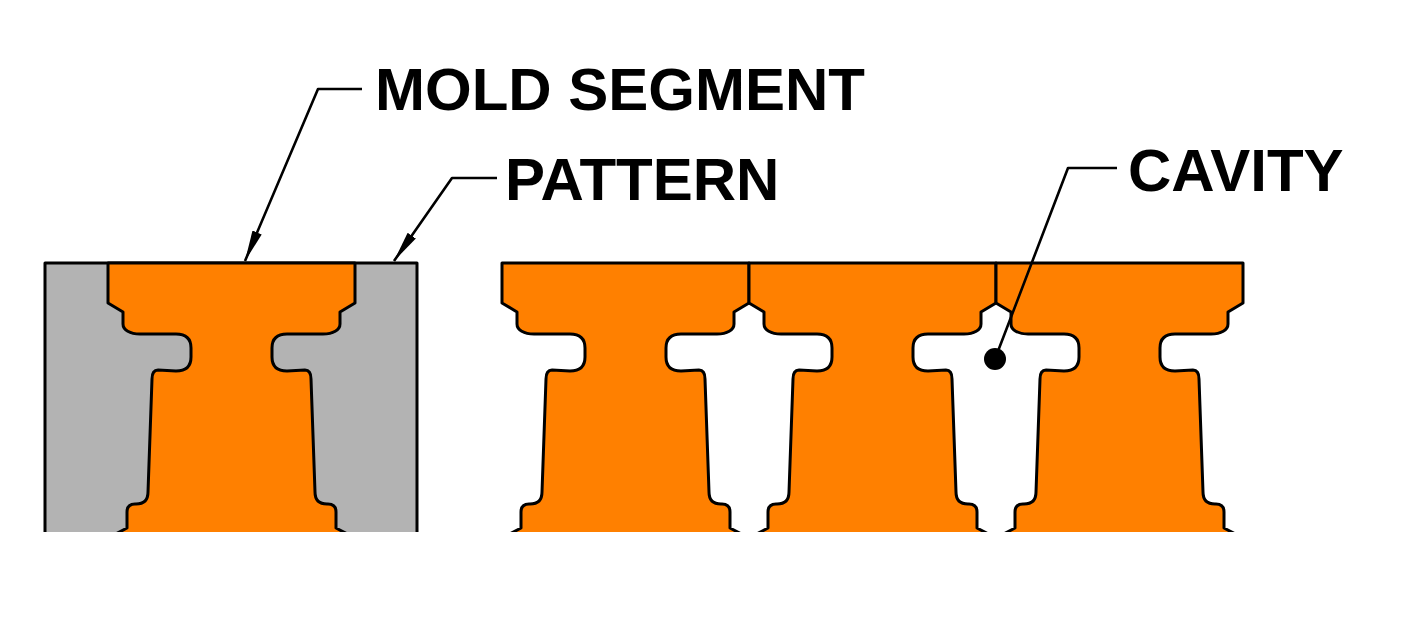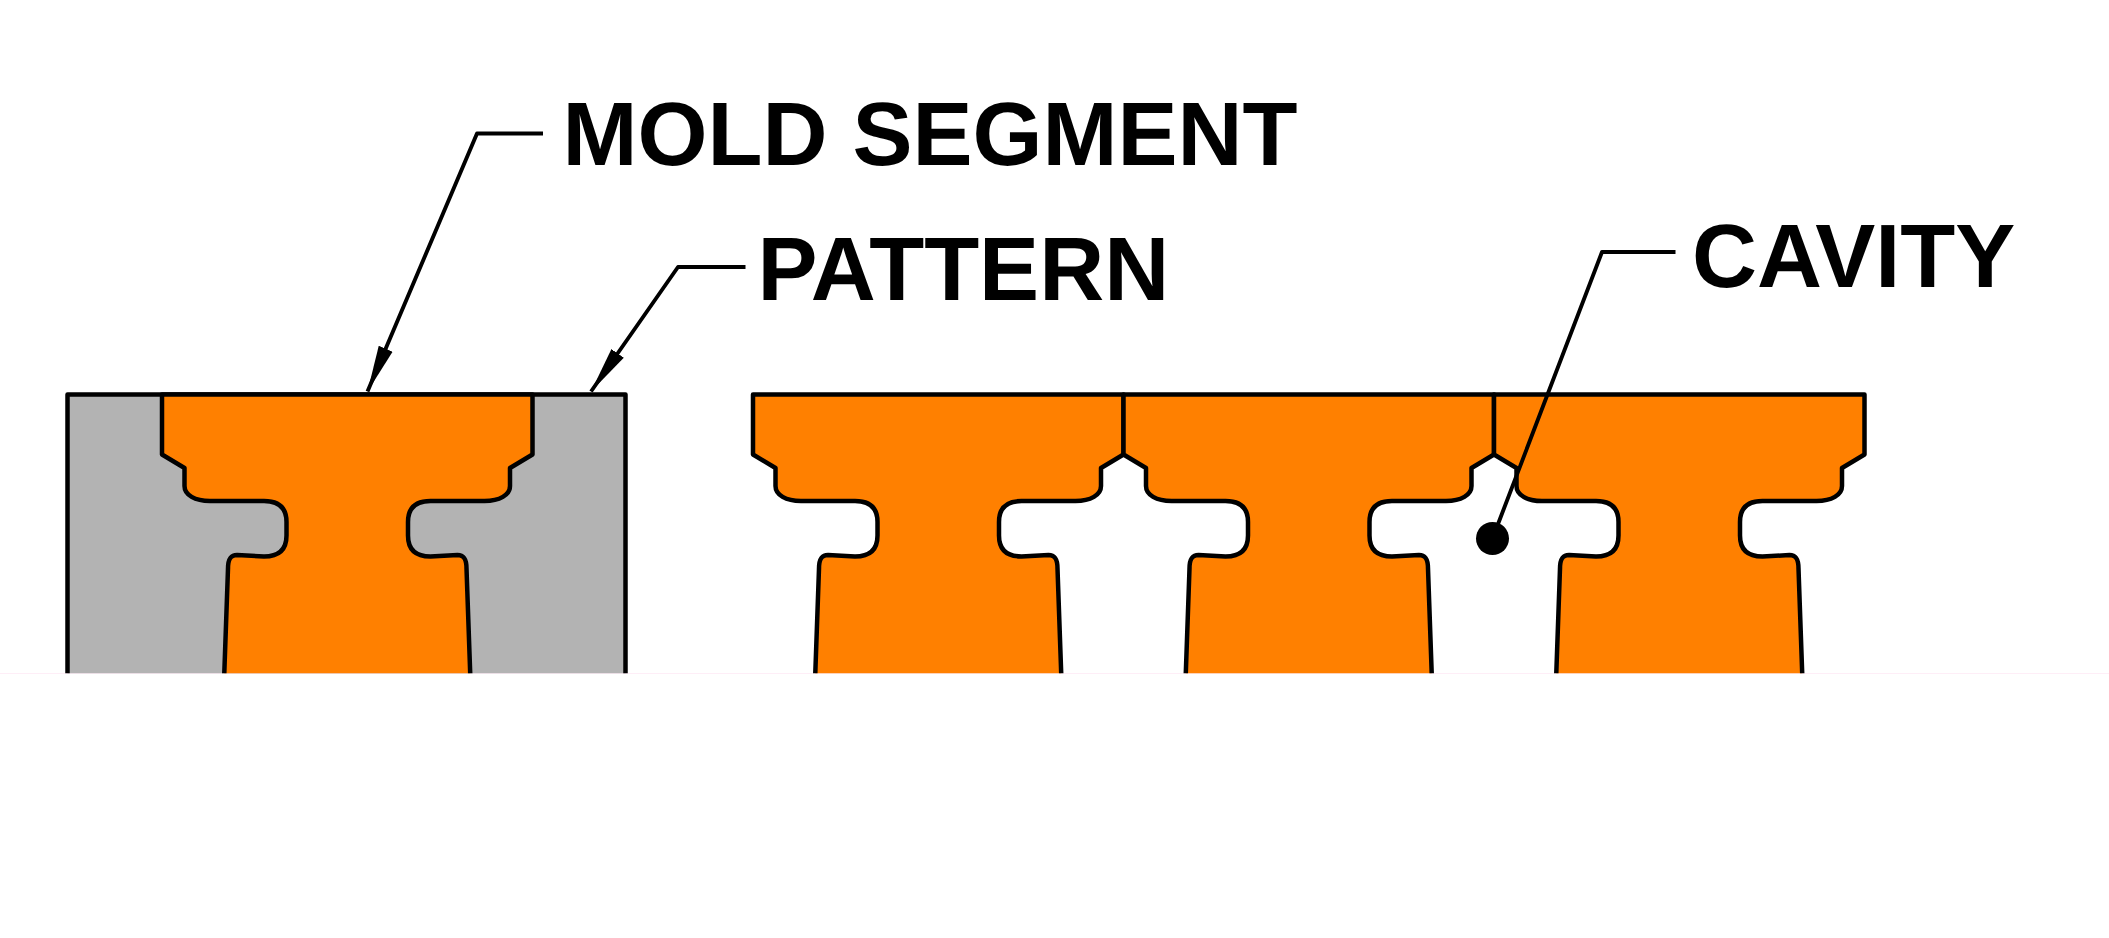--- a/index.html
+++ b/index.html
@@ -3,21 +3,21 @@
 <meta charset="utf-8">
 <style>
   html, body {
     margin: 0;
     padding: 0;
     background: #ffffff;
   }
   .stage {
     position: relative;
     width: 1406px;
-    height: 449px;
+    height: 532px;
     background: #f9a8d4;
     overflow: hidden;
   }
   svg {
     display: block;
   }
   .label-text {
     font-family: "Liberation Sans", "DejaVu Sans", sans-serif;
     font-weight: bold;
     font-size: 60px;

